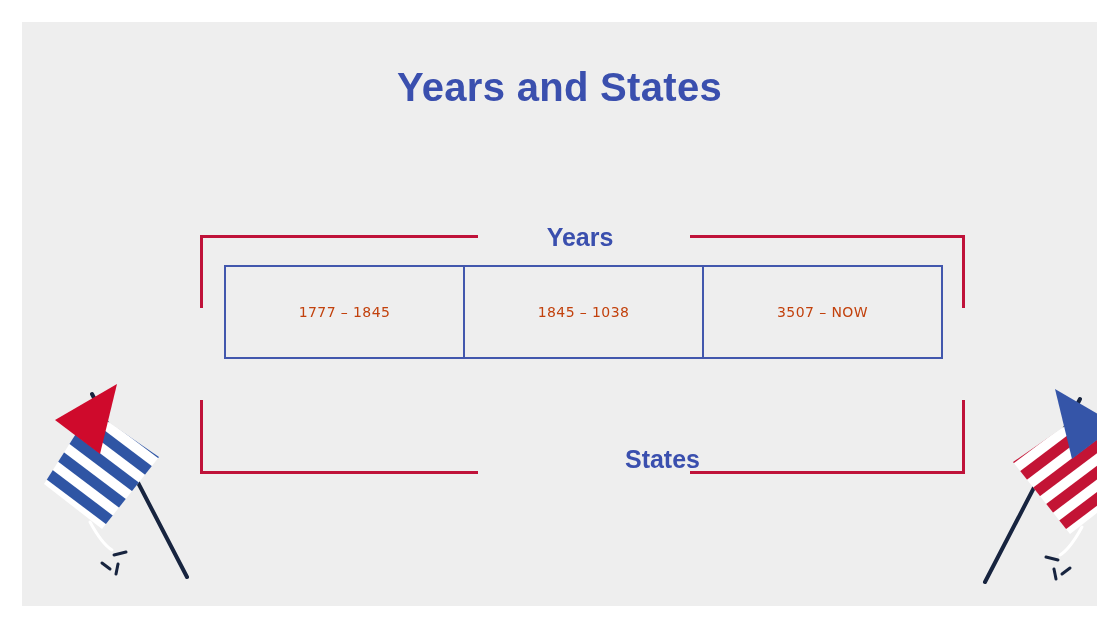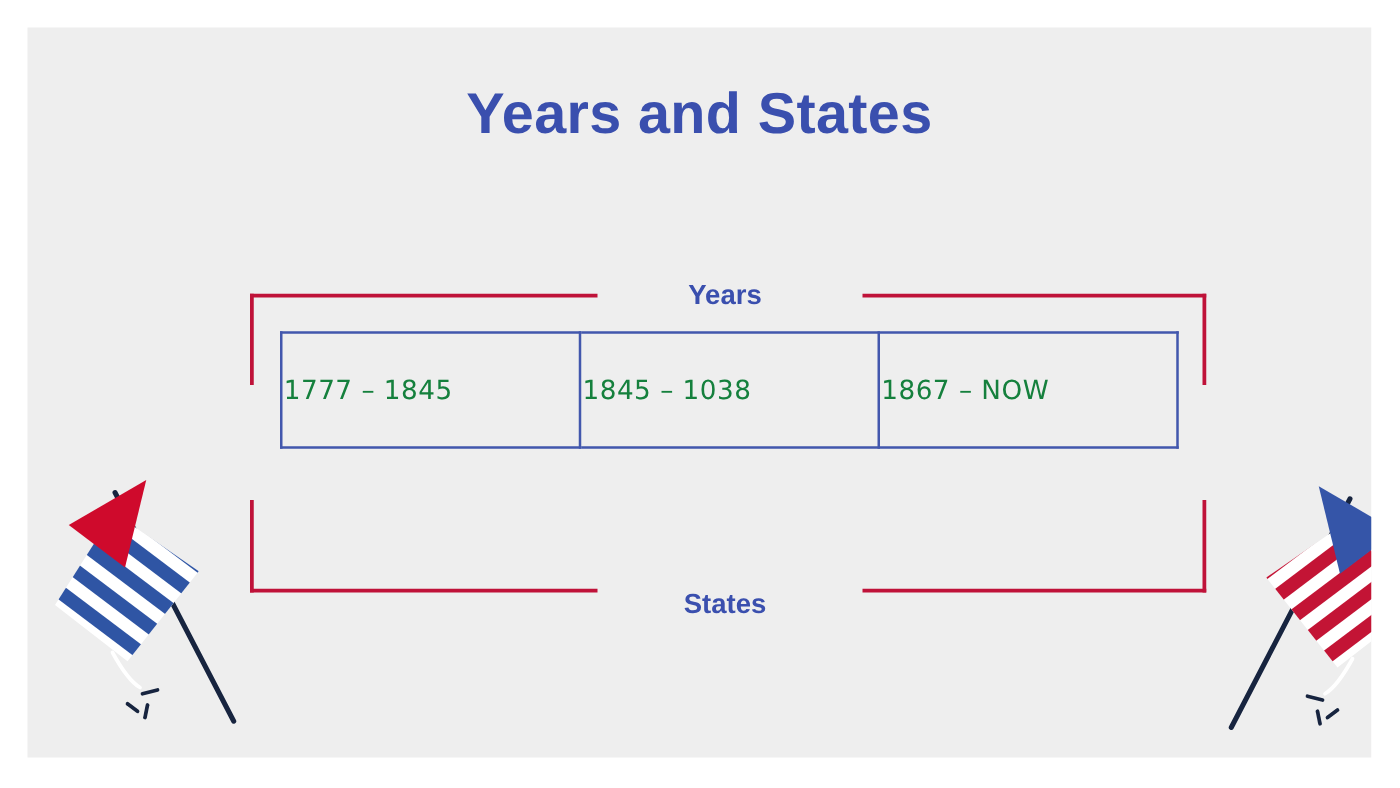--- a/index.html
+++ b/index.html
@@ -24,21 +24,21 @@
     overflow: hidden;
   }
 
   
   .slide-title {
     position: absolute;
     left: 0;
     top: 45px;
     width: 1075px;
     text-align: center;
-    font-size: 46px;
+    font-size: 40px;
     font-weight: bold;
     color: #3a4fae;
     letter-spacing: 0.3px;
     line-height: 1;
   }
 
   
   .table-block {
     position: absolute;
     left: 158px;
@@ -55,44 +55,44 @@
     position: absolute;
     width: 3px;
     background: #bf1239;
   }
 
   
   .axis-label {
     position: absolute;
     width: 240px;
     text-align: center;
-    font-size: 22px;
+    font-size: 25px;
     font-weight: bold;
     color: #3a4fae;
     line-height: 1;
   }
   .label-years { left: 280px; top: 13px; }
-  .label-states { left: 280px; top: 260px; }
+  .label-states { left: 280px; top: 235px; text-align: right; }
 
   
   .data-table {
     position: absolute;
     left: 44px;
     top: 53px;
     width: 719px;
     border-collapse: collapse;
     table-layout: fixed;
   }
   .data-table td {
     border: 2px solid #4257ad;
     height: 88px;
-    text-align: left;
+    text-align: center;
     vertical-align: middle;
-    font-size: 21px;
-    color: #15803d;
+    font-size: 14px;
+    color: #c2410c;
     font-family: "DejaVu Sans", sans-serif;
     font-weight: 400;
     letter-spacing: 0.4px;
   }
 
   
   .rocket {
     position: absolute;
   }
 </style>
@@ -119,21 +119,21 @@
 
     <div class="axis-label label-years">Years</div>
 
     <div class="axis-label label-states">States</div>
 
     <table class="data-table">
       <tbody>
         <tr>
           <td>1777 – 1845</td>
           <td>1845 – 1038</td>
-          <td>1867 – NOW</td>
+          <td>3507 – NOW</td>
         </tr>
       </tbody>
     </table>
   </div>
 
   <div class="rocket" style="left:8px; top:340px;">
     <svg width="175" height="240" viewBox="0 0 175 240">
       <defs>
         <clipPath id="bodyClipL">
           <path d="M61 48 L129 95 L72 167 L14 122 Z"></path>

